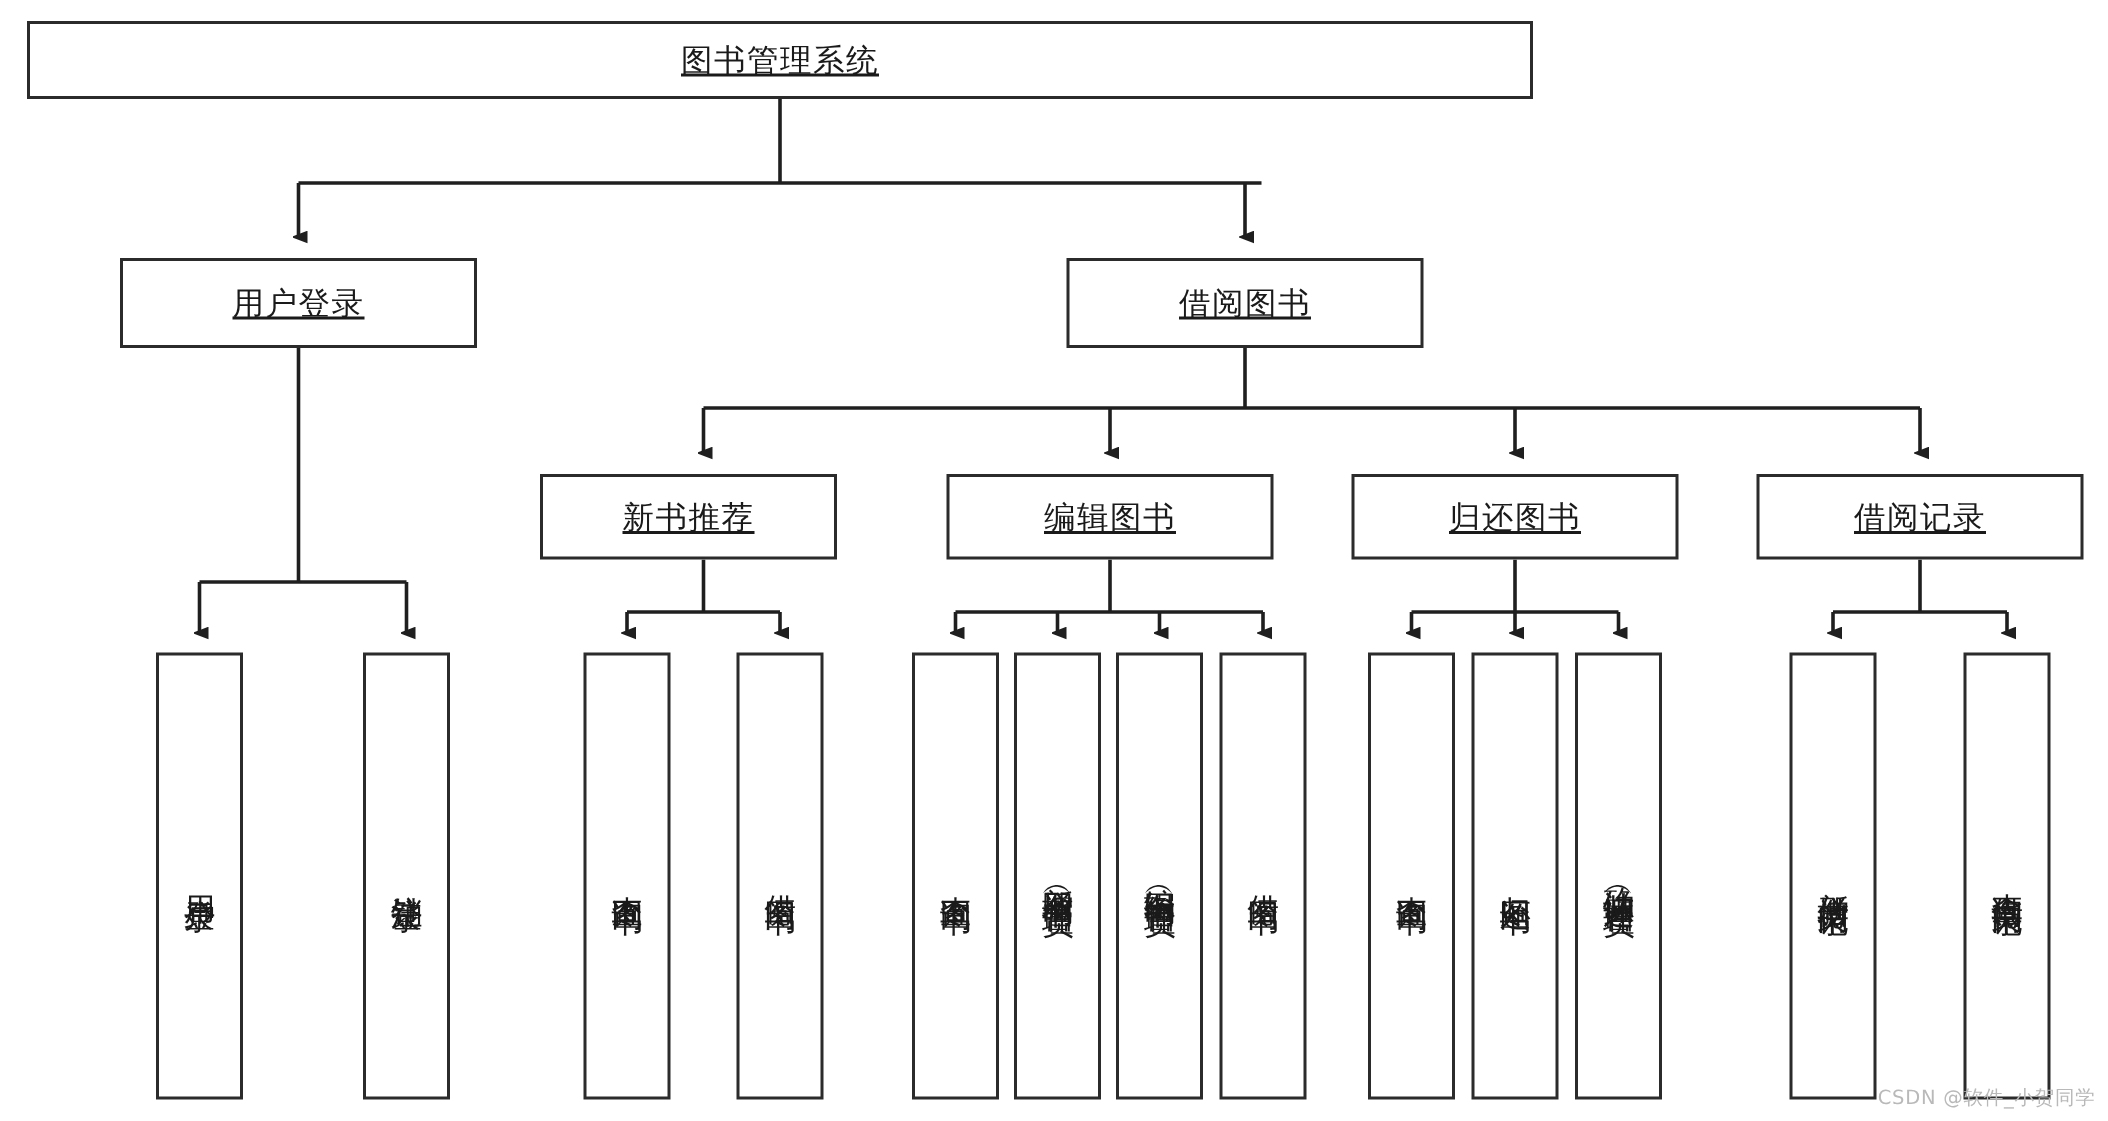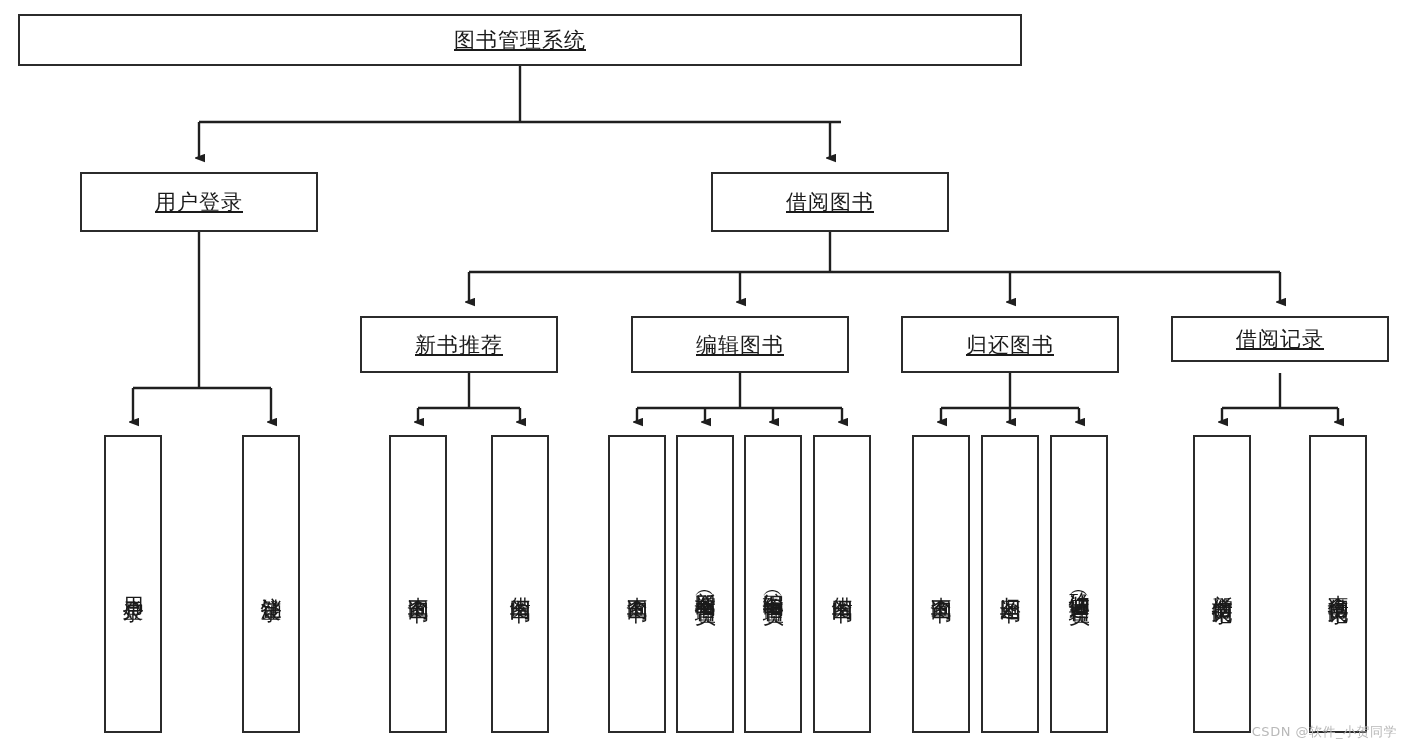--- a/index.html
+++ b/index.html
@@ -140,21 +140,21 @@
 
   <div class="node-box horizontal" style="left:360px; top:316px; width:198px; height:57px;">
     <span class="node-label">新书推荐</span>
   </div>
   <div class="node-box horizontal" style="left:631px; top:316px; width:218px; height:57px;">
     <span class="node-label">编辑图书</span>
   </div>
   <div class="node-box horizontal" style="left:901px; top:316px; width:218px; height:57px;">
     <span class="node-label">归还图书</span>
   </div>
-  <div class="node-box horizontal" style="left:1171px; top:316px; width:218px; height:46px;">
+  <div class="node-box horizontal" style="left:1171px; top:316px; width:218px; height:57px;">
     <span class="node-label">借阅记录</span>
   </div>
 
   <div class="node-box vertical" style="left:104px; top:435px; width:58px; height:298px;">
     <span class="node-label">用户登录</span>
   </div>
   <div class="node-box vertical" style="left:242px; top:435px; width:58px; height:298px;">
     <span class="node-label">注销登录</span>
   </div>
 

